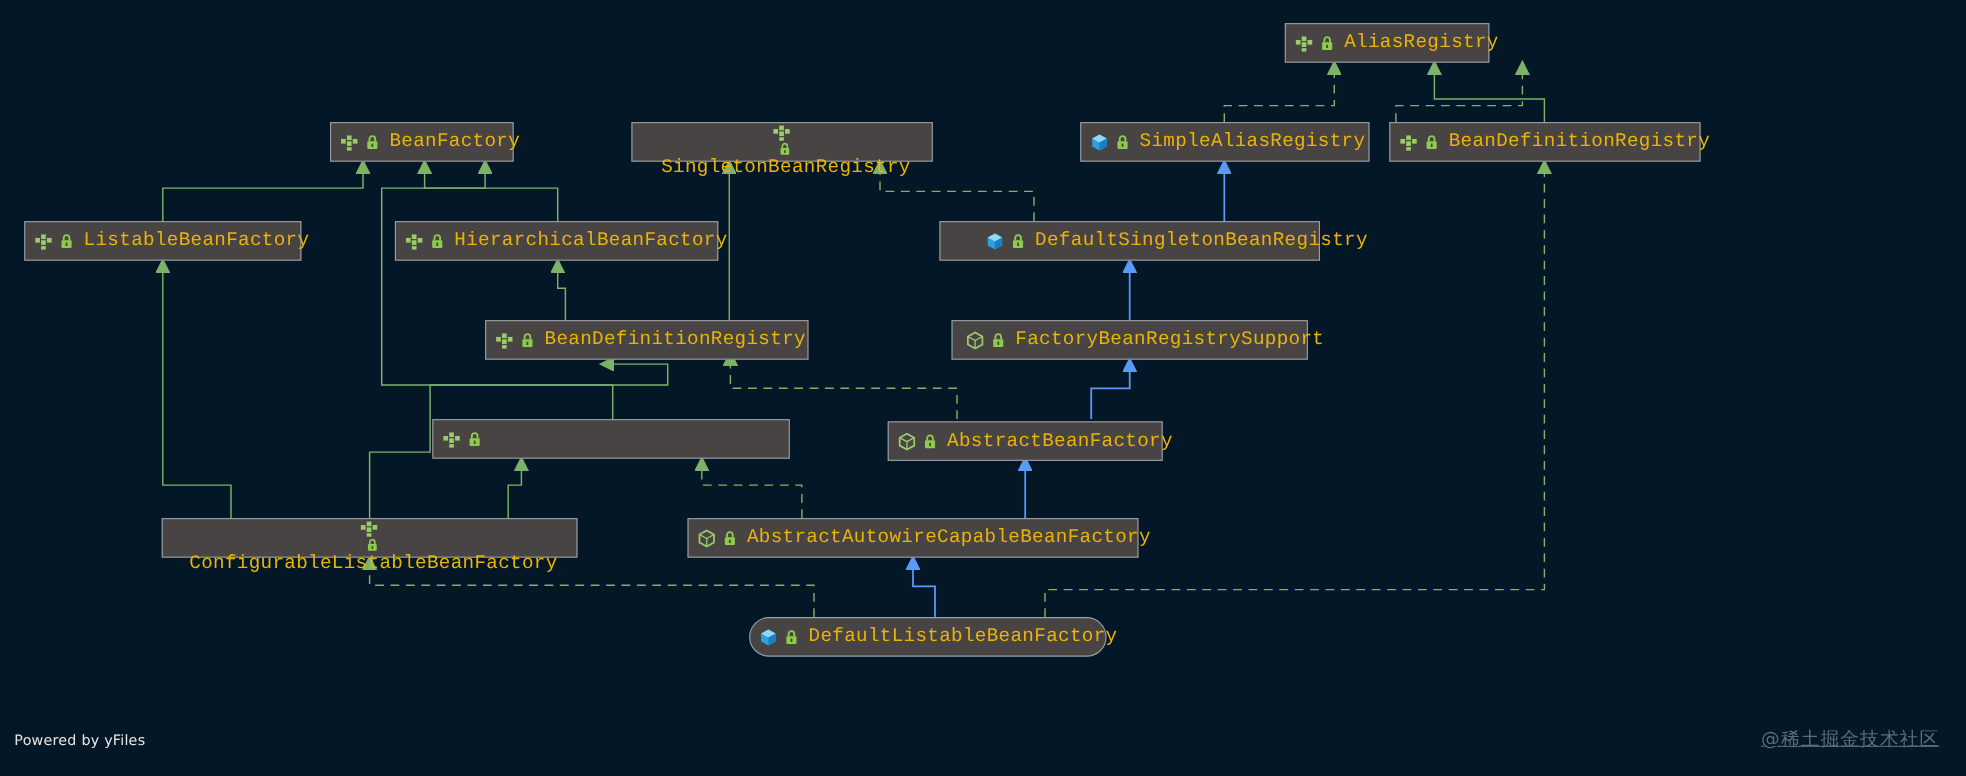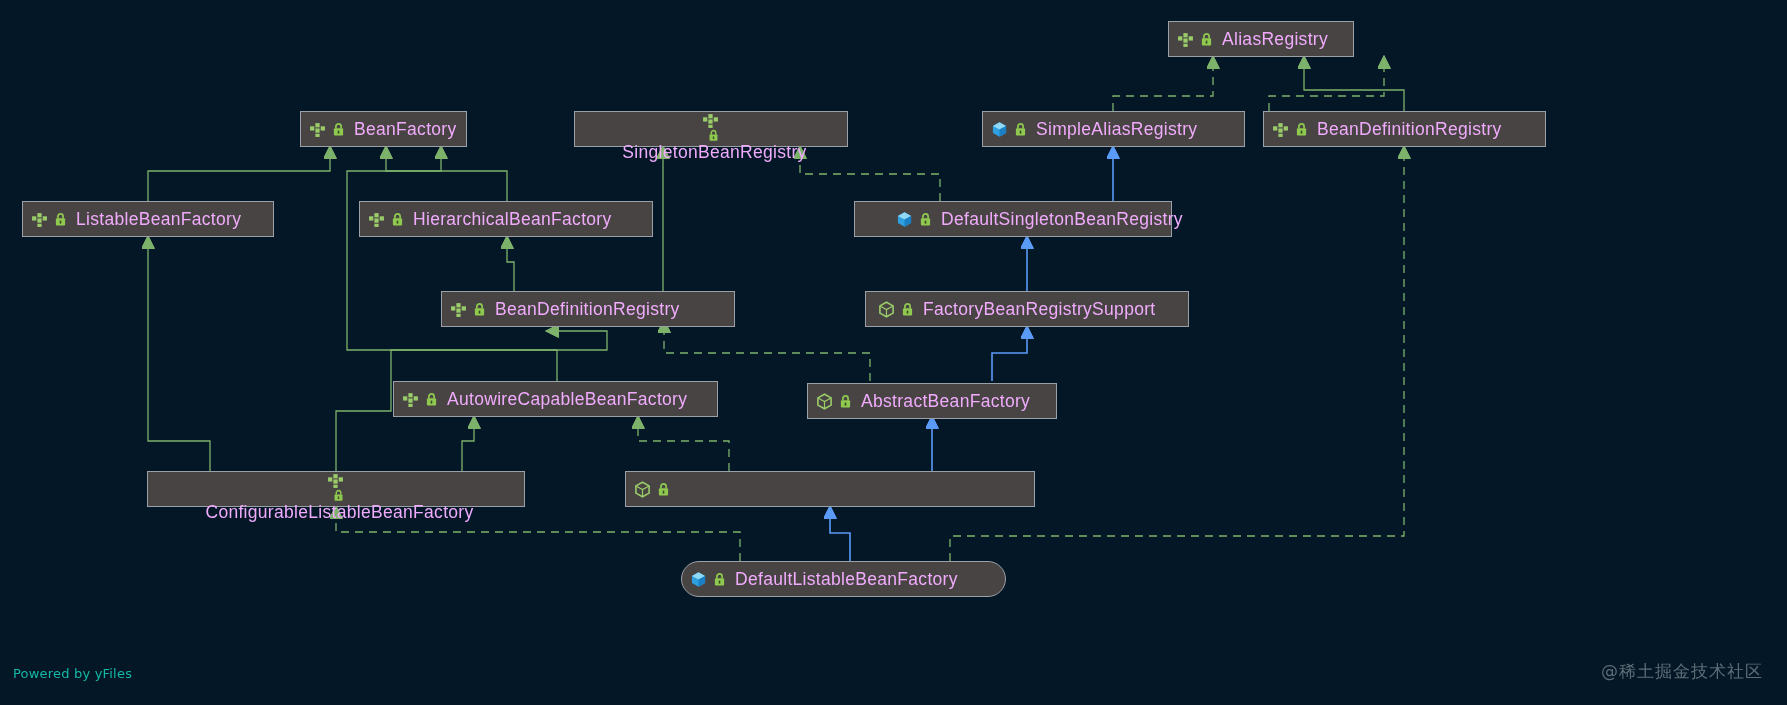--- a/index.html
+++ b/index.html
@@ -34,23 +34,23 @@
     box-sizing: border-box;
     height: 36px;
     background: #484443;
     border: 1px solid #9aa0a6;
     display: flex;
     align-items: center;
     padding: 0 10px 0 8px;
     white-space: nowrap;
   }
   .node .label {
-    font-family: Liberation Sans, sans-serif;
+    font-family: Liberation Mono, monospace;
     font-size: 17.5px;
-    color: #f0abfc;
+    color: #eab308;
     letter-spacing: 0.3px;
     margin-left: 9px;
   }
   .ico {
     width: 17px;
     height: 17px;
     flex: 0 0 17px;
     display: block;
   }
   .lock {
@@ -59,31 +59,32 @@
     flex: 0 0 13px;
     display: block;
     margin-left: 6px;
   }
   .watermark-left {
     position: absolute;
     left: 13px;
     top: 666px;
     font-family: "DejaVu Sans", "Liberation Sans", sans-serif;
     font-size: 13px;
-    color: #14b8a6;
+    color: #e5e5e5;
     letter-spacing: 0.2px;
   }
   .watermark-right {
     position: absolute;
     right: 24px;
     top: 660px;
     font-family: "DejaVu Sans", "Liberation Sans", sans-serif;
     font-size: 17px;
     color: #5d6d77;
     letter-spacing: 1px;
+    text-decoration: underline;
   }
 </style>
 </head>
 <body>
 
 <div id="canvas">
 
   <svg id="edges" viewBox="0 0 1787 705">
     <defs>
       <marker id="arrG" markerWidth="14" markerHeight="13" refX="1.5" refY="6.5" orient="auto" markerUnits="userSpaceOnUse">
@@ -240,21 +241,21 @@
           <rect x="11" y="5" width="4" height="4" fill="#9bcc6a"></rect>
           <rect x="6" y="12" width="4" height="3" fill="#9bcc6a"></rect>
         </svg>
         <svg class="lock" viewBox="0 0 12 15">
           <path d="M3.4 6.6 V4.4 a2.6 2.6 0 0 1 5.2 0 V6.6" fill="none" stroke="#8fc94f" stroke-width="1.7"></path>
           <rect x="1.4" y="6.3" width="9.2" height="7.2" rx="1" fill="#8fc94f"></rect>
           <rect x="5.2" y="8.6" width="1.6" height="3" fill="#3a4a22"></rect>
         </svg>
         <span class="label">HierarchicalBeanFactory</span>
       </div>
-      <div class="node" style="left: 854px; top: 201px; width: 318px; padding-left: 41px;">
+      <div class="node" style="left: 854px; top: 201px; width: 346px; padding-left: 41px;">
         <svg class="ico" viewBox="0 0 16 16">
           <path d="M8 1.2 L14.2 4.6 L14.2 11.4 L8 14.8 L1.8 11.4 L1.8 4.6 Z" fill="#2f9fe0"></path>
           <path d="M1.8 4.6 L8 8 L14.2 4.6 L8 1.2 Z" fill="#8fd8f6"></path>
           <path d="M8 8 L14.2 4.6 L14.2 11.4 L8 14.8 Z" fill="#1b7fc4"></path>
         </svg>
         <svg class="lock" viewBox="0 0 12 15">
           <path d="M3.4 6.6 V4.4 a2.6 2.6 0 0 1 5.2 0 V6.6" fill="none" stroke="#8fc94f" stroke-width="1.7"></path>
           <rect x="1.4" y="6.3" width="9.2" height="7.2" rx="1" fill="#8fc94f"></rect>
           <rect x="5.2" y="8.6" width="1.6" height="3" fill="#3a4a22"></rect>
         </svg>
@@ -293,21 +294,20 @@
           <rect x="6" y="2" width="4" height="4" fill="#9bcc6a"></rect>
           <rect x="6" y="7" width="4" height="4" fill="#9bcc6a"></rect>
           <rect x="11" y="5" width="4" height="4" fill="#9bcc6a"></rect>
           <rect x="6" y="12" width="4" height="3" fill="#9bcc6a"></rect>
         </svg>
         <svg class="lock" viewBox="0 0 12 15">
           <path d="M3.4 6.6 V4.4 a2.6 2.6 0 0 1 5.2 0 V6.6" fill="none" stroke="#8fc94f" stroke-width="1.7"></path>
           <rect x="1.4" y="6.3" width="9.2" height="7.2" rx="1" fill="#8fc94f"></rect>
           <rect x="5.2" y="8.6" width="1.6" height="3" fill="#3a4a22"></rect>
         </svg>
-        <span class="label">AutowireCapableBeanFactory</span>
       </div>
       <div class="node" style="left: 807px; top: 383px; width: 250px;">
         <svg class="ico" viewBox="0 0 16 16">
           <path d="M8 1.2 L14.2 4.6 L14.2 11.4 L8 14.8 L1.8 11.4 L1.8 4.6 Z" fill="none" stroke="#9bcc6a" stroke-width="1.5"></path>
           <path d="M1.8 4.6 L8 8 L14.2 4.6 M8 8 L8 14.8" fill="none" stroke="#9bcc6a" stroke-width="1.1"></path>
         </svg>
         <svg class="lock" viewBox="0 0 12 15">
           <path d="M3.4 6.6 V4.4 a2.6 2.6 0 0 1 5.2 0 V6.6" fill="none" stroke="#8fc94f" stroke-width="1.7"></path>
           <rect x="1.4" y="6.3" width="9.2" height="7.2" rx="1" fill="#8fc94f"></rect>
           <rect x="5.2" y="8.6" width="1.6" height="3" fill="#3a4a22"></rect>
@@ -332,20 +332,21 @@
       <div class="node" style="left: 625px; top: 471px; width: 410px;">
         <svg class="ico" viewBox="0 0 16 16">
           <path d="M8 1.2 L14.2 4.6 L14.2 11.4 L8 14.8 L1.8 11.4 L1.8 4.6 Z" fill="none" stroke="#9bcc6a" stroke-width="1.5"></path>
           <path d="M1.8 4.6 L8 8 L14.2 4.6 M8 8 L8 14.8" fill="none" stroke="#9bcc6a" stroke-width="1.1"></path>
         </svg>
         <svg class="lock" viewBox="0 0 12 15">
           <path d="M3.4 6.6 V4.4 a2.6 2.6 0 0 1 5.2 0 V6.6" fill="none" stroke="#8fc94f" stroke-width="1.7"></path>
           <rect x="1.4" y="6.3" width="9.2" height="7.2" rx="1" fill="#8fc94f"></rect>
           <rect x="5.2" y="8.6" width="1.6" height="3" fill="#3a4a22"></rect>
         </svg>
+        <span class="label">AbstractAutowireCapableBeanFactory</span>
       </div>
       <div class="node" style="left: 681px; top: 561px; width: 325px; border-radius: 18px;">
         <svg class="ico" viewBox="0 0 16 16">
           <path d="M8 1.2 L14.2 4.6 L14.2 11.4 L8 14.8 L1.8 11.4 L1.8 4.6 Z" fill="#2f9fe0"></path>
           <path d="M1.8 4.6 L8 8 L14.2 4.6 L8 1.2 Z" fill="#8fd8f6"></path>
           <path d="M8 8 L14.2 4.6 L14.2 11.4 L8 14.8 Z" fill="#1b7fc4"></path>
         </svg>
         <svg class="lock" viewBox="0 0 12 15">
           <path d="M3.4 6.6 V4.4 a2.6 2.6 0 0 1 5.2 0 V6.6" fill="none" stroke="#8fc94f" stroke-width="1.7"></path>
           <rect x="1.4" y="6.3" width="9.2" height="7.2" rx="1" fill="#8fc94f"></rect>

